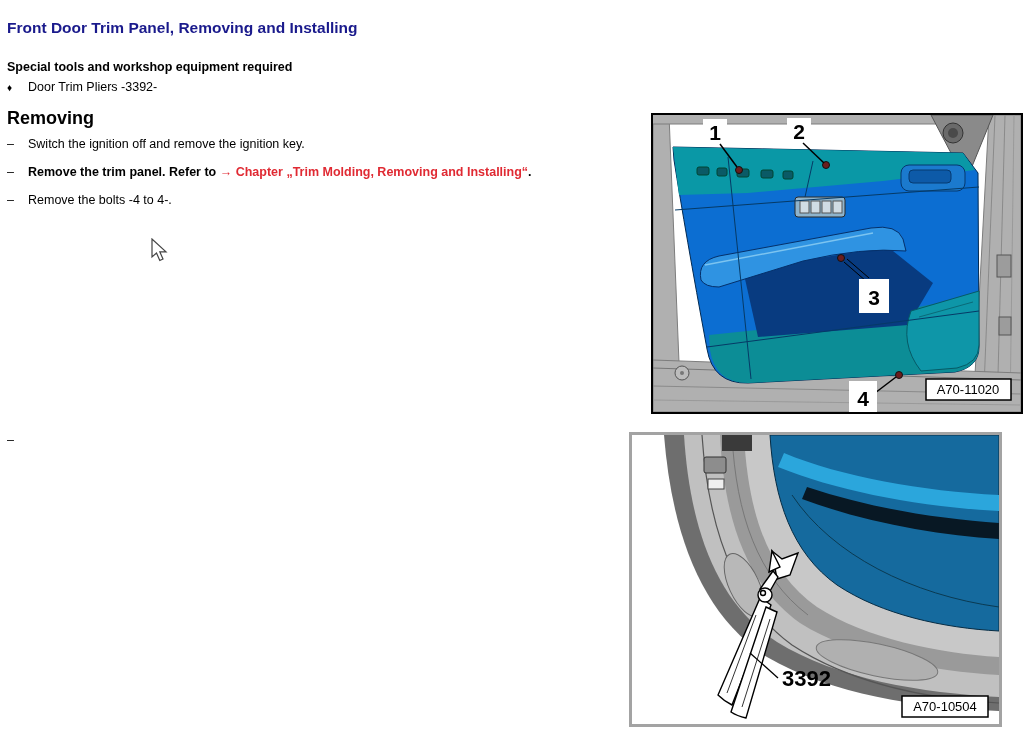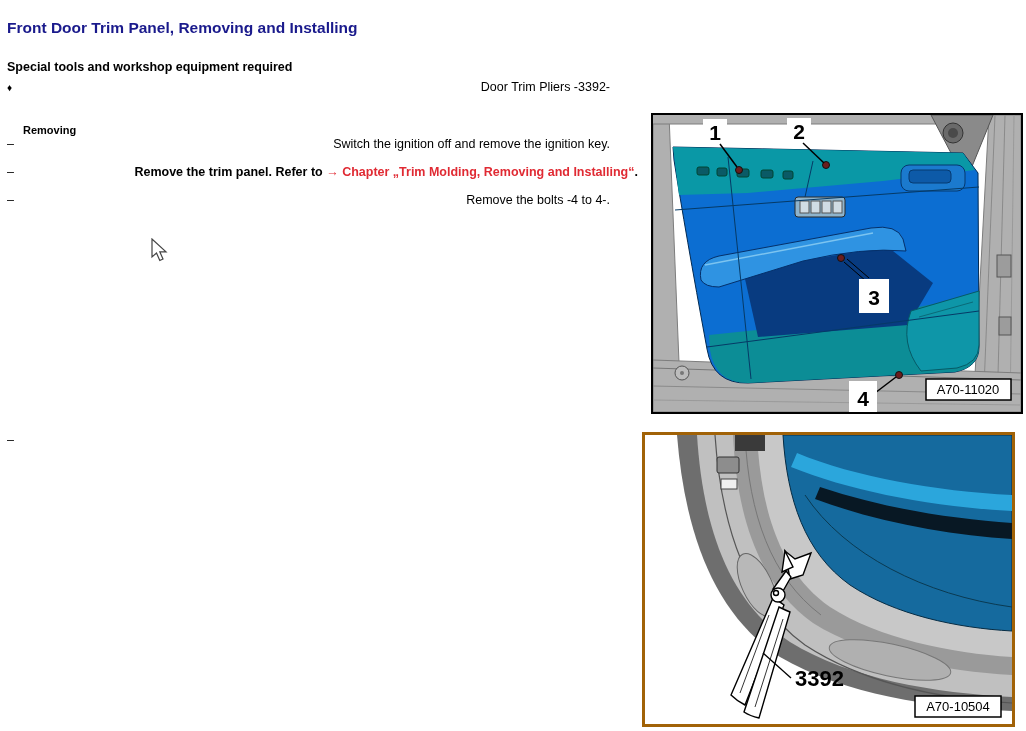--- a/index.html
+++ b/index.html
@@ -1,29 +1,29 @@
 <!DOCTYPE html>
 <html><head>
 <meta charset="utf-8">
 <style>
   html,body{margin:0;padding:0;background:#ffffff;}
   .page{position:relative;width:1026px;height:731px;background:#fff;
         font-family:"Liberation Sans",sans-serif;color:#000;overflow:hidden;padding-left:47px;}
   .abs{position:absolute;}
   h1.title{left:7px;top:19px;margin:0;font-size:15.5px;font-weight:bold;color:#1a1a8c;}
   h2.subtitle{left:7px;top:60px;margin:0;font-size:12.5px;font-weight:bold;color:#000;}
-  h3.sectionhead{left:7px;top:108px;margin:16px;font-size:11px;font-weight:bold;color:#000;}
+  h3.sectionhead{left:7px;top:108px;margin:0;font-size:18px;font-weight:bold;color:#000;}
   .row{font-size:12.5px;line-height:15.5px;}
   .marker{position:absolute;left:7px;top:0;display:inline-block;}
-  .rowtext{position:absolute;left:28px;top:0;width:582px;text-align:right;}
+  .rowtext{position:absolute;left:28px;top:0;width:582px;}
   .bullet-glyph{font-size:10px;}
   .chapter-link{color:#e02a33;text-decoration:none;cursor:pointer;}
   figure{margin:0;padding:0;background:#fff;}
   .fig1{left:651px;top:113px;width:368px;height:297px;border:2px solid #000;}
-  .fig2{left:642px;top:432px;width:367px;height:289px;border:3px solid #a16207;}
+  .fig2{left:629px;top:432px;width:367px;height:289px;border:3px solid #a3a3a3;}
   svg{display:block;font-family:"Liberation Sans",sans-serif;}
   .callout-num{font-size:21px;font-weight:bold;fill:#000;}
   .ref-text{font-size:13px;fill:#000;}
   .tool-num{font-size:22px;font-weight:bold;fill:#000;}
   .cursor{left:150px;top:238px;width:20px;height:26px;}
 </style>
 </head>
 <body>
 
 <div class="page">

